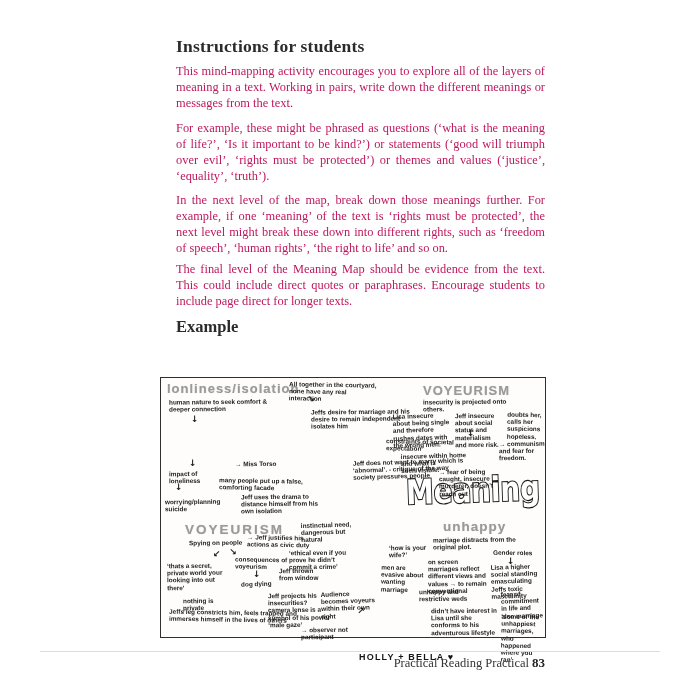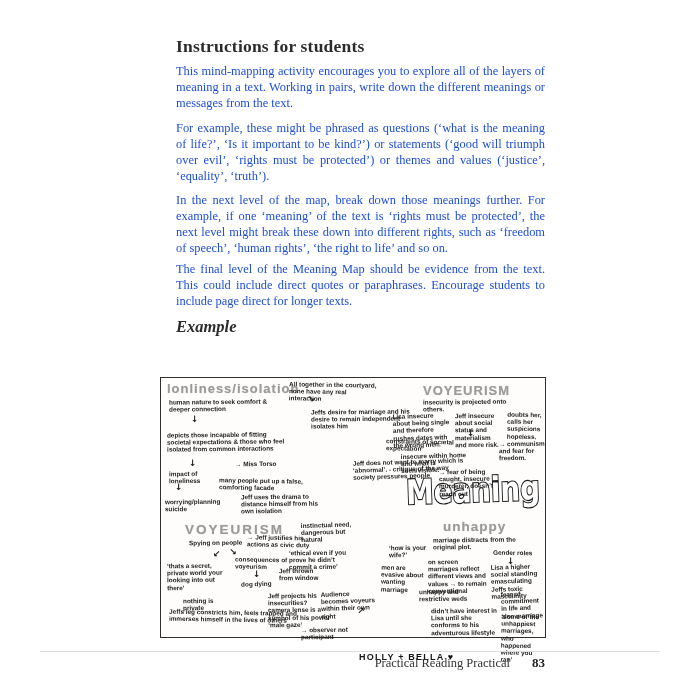--- a/index.html
+++ b/index.html
@@ -3,21 +3,21 @@
 <meta charset="utf-8">
 <style>
   html,body{margin:0;padding:0;}
   body{
     width:700px;height:700px;background:#ffffff;position:relative;overflow:hidden;
     font-family:"Liberation Serif", serif;color:#3a3a3a;
   }
   .col{position:absolute;left:176px;width:369px;}
   .h1{font-weight:bold;color:#2b2b2b;font-size:17.5px;letter-spacing:.2px;}
   .h2{font-weight:bold;color:#2b2b2b;font-size:16.5px;}
-  .para{font-size:12.4px;line-height:16.1px;text-align:justify;color:#1d4ed8;}
+  .para{font-size:12.4px;line-height:16.1px;text-align:justify;color:#be185d;}
   .caption{font-size:12.4px;color:#3c3c3c;}
 
   
   .map{
     position:absolute;left:160px;top:377px;width:386px;height:261px;
     border:1.5px solid #2f2f2f;background:#fffdfb;box-sizing:border-box;
   }
   .map *{position:absolute;box-sizing:border-box;}
   .mh{
     font-family:"Liberation Sans", sans-serif;font-weight:bold;color:#9a9a9a;
@@ -31,56 +31,55 @@
   .arr{font-family:"DejaVu Sans", sans-serif;font-size:9px;color:#1c1c1c;font-weight:bold;}
   .sig{
     font-family:"Liberation Sans", sans-serif;font-weight:bold;font-size:9px;
     letter-spacing:1.2px;color:#151515;white-space:nowrap;margin-top:28px;
   }
   .footer-rule{position:absolute;left:40px;right:40px;top:651px;height:1px;background:#dcdcdc;}
   .footer{
     position:absolute;right:155px;top:655px;font-size:12.5px;color:#333;
     font-family:"Liberation Serif", serif;
   }
-  .footer b{margin-left:22px;font-size:13px;color:#222;}
+  .footer b{margin-left:3px;font-size:13px;color:#222;}
   svg text{
     font-family:"DejaVu Sans", sans-serif;font-weight:bold;
     fill:#ffffff;stroke:#1c1c1c;stroke-width:2.3px;paint-order:stroke;
   }
 </style>
 </head>
 <body>
 
 <div class="col" style="top:36px;">
   <div class="h1">Instructions for students</div>
 </div>
 <div class="col para" style="top:63px;">This mind-mapping activity encourages you to explore all of the layers of meaning in a text. Working in pairs, write down the different meanings or messages from the text.</div>
 <div class="col para" style="top:120px;">For example, these might be phrased as questions (‘what is the meaning of life?’, ‘Is it important to be kind?’) or statements (‘good will triumph over evil’, ‘rights must be protected’) or themes and values (‘justice’, ‘equality’, ‘truth’).</div>
 <div class="col para" style="top:192px;">In the next level of the map, break down those meanings further. For example, if one ‘meaning’ of the text is ‘rights must be protected’, the next level might break these down into different rights, such as ‘freedom of speech’, ‘human rights’, ‘the right to life’ and so on.</div>
 <div class="col para" style="top:261px;">The final level of the Meaning Map should be evidence from the text. This could include direct quotes or paraphrases. Encourage students to include page direct for longer texts.</div>
-<div class="col" style="top:317px;font-style:italic;">
+<div class="col" style="top:317px;">
   <div class="h2">Example</div>
 </div>
 <div class="col caption" style="top:347px;margin-top:29px;">Student mind-mapping activity</div>
 
 <div class="map">
 
   <div class="mh" style="left:6px;top:3px;font-size:13px;">lonliness/isolation</div>
   <div class="mh" style="left:262px;top:5px;font-size:13px;">VOYEURISM</div>
   <div class="mh" style="left:24px;top:144px;font-size:13.5px;letter-spacing:2px;">VOYEURISM</div>
   <div class="mh" style="left:282px;top:141px;font-size:13.5px;">unhappy</div>
 
   <svg width="144" height="52" style="left:240px;top:84px;transform:rotate(-2deg);">
     <text x="72" y="40" font-size="34" text-anchor="middle" textLength="134" lengthAdjust="spacingAndGlyphs">Meaning</text>
   </svg>
 
   <div class="note" style="left:8px;top:20px;width:120px;">human nature to seek comfort &amp; deeper connection</div>
   <div class="note rB" style="left:128px;top:3px;width:88px;">All together in the courtyard, none have any real interaction</div>
   <div class="note" style="left:150px;top:30px;width:112px;">Jeffs desire for marriage and his desire to remain independent isolates him</div>
-  <div class="note" style="left:6px;top:53px;width:120px;">depicts those incapable of fitting societal expectations &amp; those who feel isolated from common interactions</div>
   <div class="note rB" style="left:225px;top:60px;width:80px;">constraints of societal expectation</div>
   <div class="note" style="left:74px;top:82px;width:55px;">→ Miss Torso</div>
   <div class="note rC" style="left:192px;top:80px;width:112px;">Jeff does not want to marry which is ‘abnormal’. - critique of the way society pressures people</div>
   <div class="note" style="left:8px;top:92px;width:48px;">impact of loneliness</div>
   <div class="note rB" style="left:58px;top:99px;width:85px;">many people put up a false, comforting facade</div>
   <div class="note" style="left:4px;top:120px;width:62px;">worrying/planning suicide</div>
   <div class="note" style="left:80px;top:115px;width:78px;">Jeff uses the drama to distance himself from his own isolation</div>
 
   <div class="note" style="left:262px;top:20px;width:100px;">insecurity is projected onto others.</div>
   <div class="note rC" style="left:232px;top:34px;width:58px;">Lisa insecure about being single and therefore rushes dates with the wrong men.</div>

